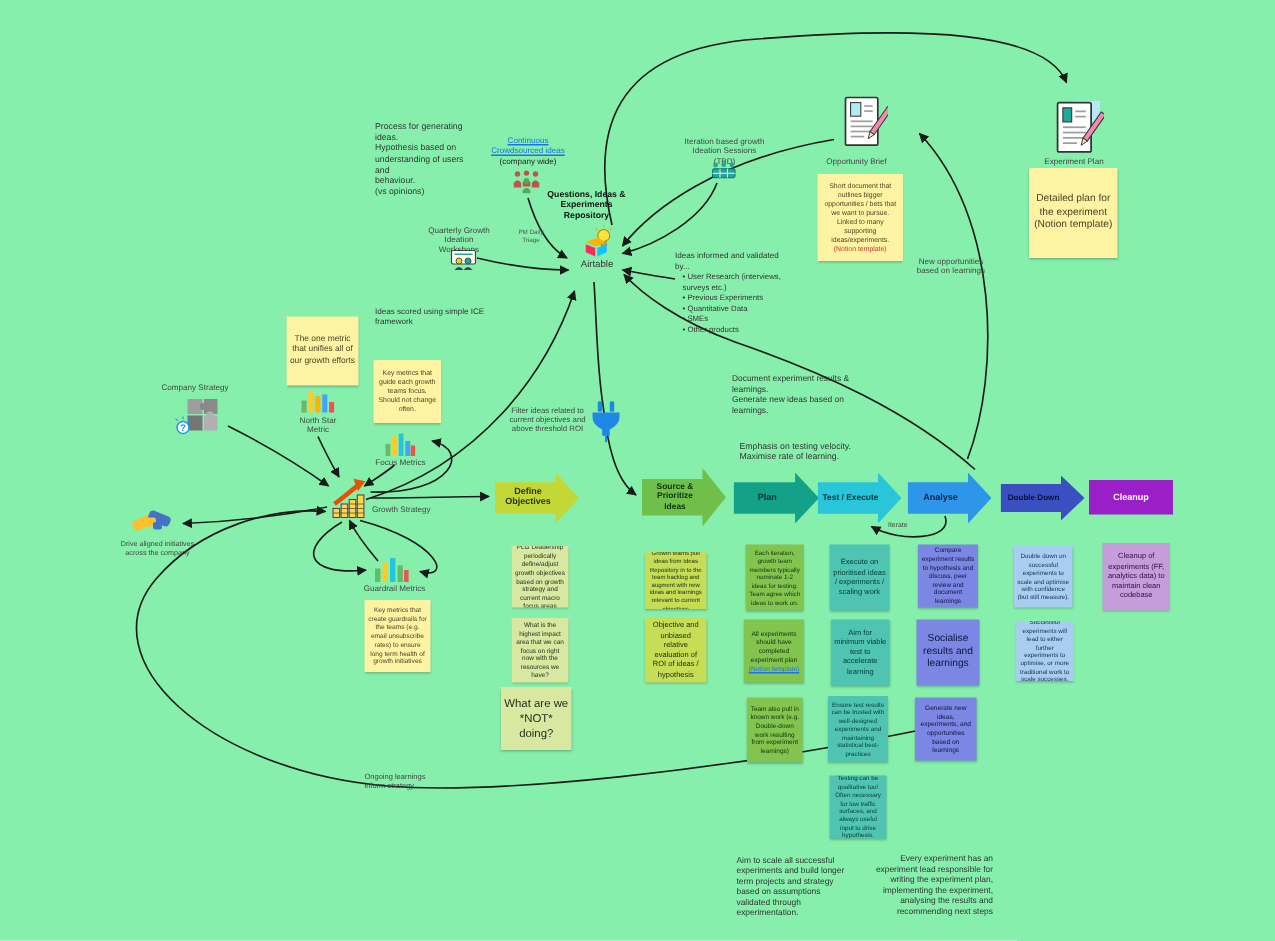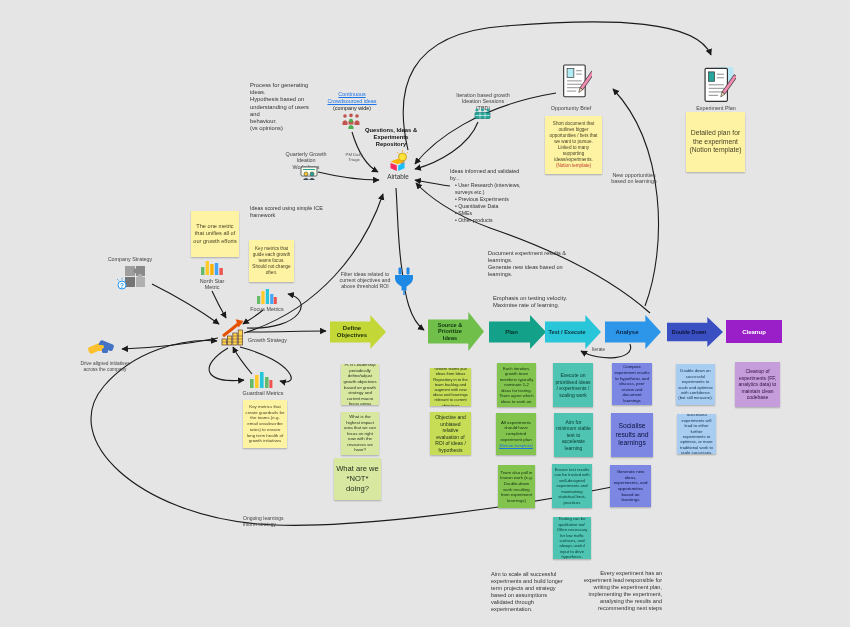--- a/index.html
+++ b/index.html
@@ -1,21 +1,21 @@
 <!DOCTYPE html>
 <html><head>
 <meta charset="utf-8">
 <style>
   * { box-sizing: border-box; margin: 0; padding: 0; }
   html,body { width:850px; height:627px; }
   body {
     font-family: "Liberation Sans", sans-serif;
     background:#ffffff; color:#222; position:relative; overflow:hidden;
   }
-  #canvas { position:absolute; inset:0; background:#e5e5e5; }
+  #canvas { position:absolute; inset:0; background:#86efac; }
   .abs { position:absolute; }
   .txt { font-size:5.8px; line-height:1.25; color:#333; }
   .pre { white-space:pre-line; }
   .tiny { font-size:4.2px; color:#555; }
   .caption { font-size:5.4px; color:#444; text-align:center; line-height:1.2; }
   .bold { font-weight:bold; color:#111; }
   .link { color:#1a73e8; text-decoration:underline; }
   .redlink { color:#c0392b; }
   .center { text-align:center; }
 

